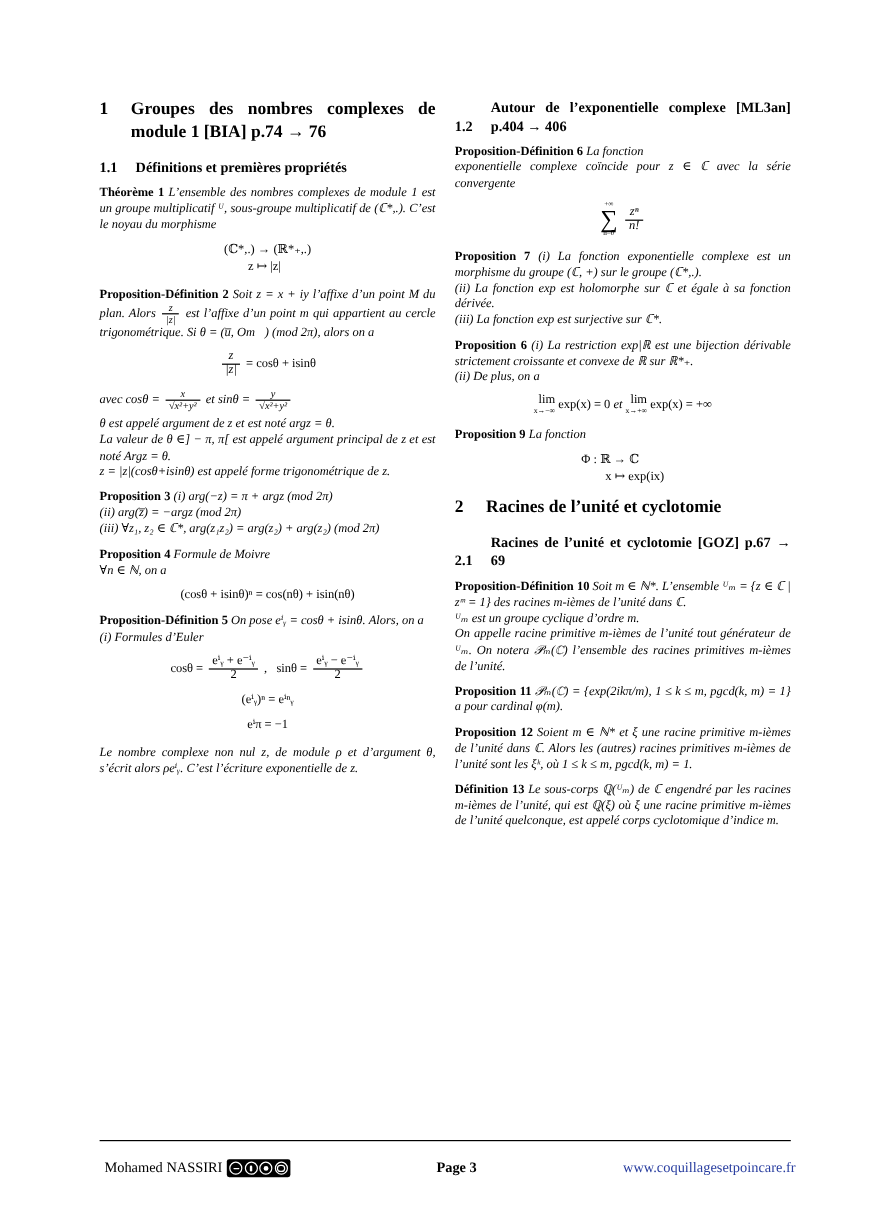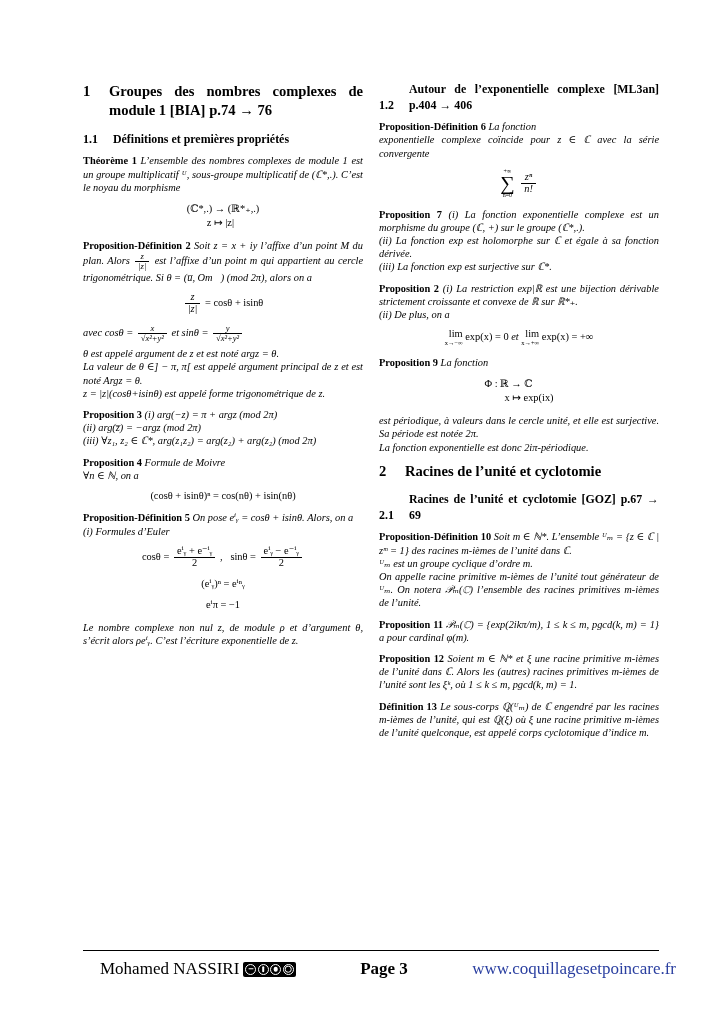--- a/index.html
+++ b/index.html
@@ -97,40 +97,40 @@
   .limop {
     display: inline-block;
     vertical-align: middle;
     text-align: right;
     line-height: 1.05;
   }
   .limop .base { display: block; font-style: normal; }
   .limop .under { display: block; font-size: 0.62em; font-style: normal; }
 
   .cases { display: inline-block; text-align: left; line-height: 1.35; }
-  .cases .r2 { padding-left: 20px; font-family: Liberation Serif, serif; }
+  .cases .r2 { padding-left: 20px; }
 
   
   .footrule {
     position: absolute;
     left: 83px;
     top: 950px;
     width: 576px;
     height: 0;
     border-top: 1.6px solid #000;
   }
   .footer {
     position: absolute;
-    left: 100px;
+    left: 87px;
     top: 959px;
     width: 576px;
     height: 22px;
     display: flex;
-    align-items: flex-start;
-    font-size: 17px;
+    align-items: flex-end;
+    font-size: 12px;
   }
   .foot-left { display: flex; align-items: center; gap: 4px; flex: 0 0 auto; }
   .foot-center { flex: 1 1 auto; text-align: center; font-weight: bold; }
   .foot-right { flex: 0 0 auto; color: #2a3fa0; }
 
   .ccbadge {
     display: inline-flex;
     align-items: center;
     background: #000;
     border-radius: 2px;
@@ -315,21 +315,21 @@
       </div>
 
       <div class="stmt">
         <span class="lead">Proposition 7</span>
         <span class="it">(i) La fonction exponentielle complexe est un morphisme du groupe (ℂ, +) sur le groupe (ℂ*,.).</span><br>
         <span class="it">(ii) La fonction exp est holomorphe sur ℂ et égale à sa fonction dérivée.</span><br>
         <span class="it">(iii) La fonction exp est surjective sur ℂ*.</span>
       </div>
 
       <div class="stmt tight">
-        <span class="lead">Proposition 2</span>
+        <span class="lead">Proposition 6</span>
         <span class="it">(i) La restriction exp|ℝ est une bijection dérivable strictement croissante et convexe de ℝ sur ℝ*₊.</span><br>
         <span class="it">(ii) De plus, on a</span>
       </div>
 
       <div class="disp">
         <span class="limop">
           <span class="base">lim</span>
           <span class="under">x→−∞</span>
         </span>
         <span>exp(x) = 0</span>
@@ -346,26 +346,20 @@
         <span class="it">La fonction</span>
       </div>
 
       <div class="disp">
         <span class="cases">
           <span style="display:block">Φ : ℝ → ℂ</span>
           <span class="r2" style="display:block">x ↦ exp(ix)</span>
         </span>
       </div>
 
-      <div class="stmt it">
-        <span>est périodique, à valeurs dans le cercle unité, et elle est surjective. Sa période est notée</span>
-        <span class="ul">2π</span><span>.</span>
-        <br>
-        <span>La fonction exponentielle est donc 2iπ-périodique.</span>
-      </div>
 
       <div class="h1">
         <span class="num">2</span>
         <span class="txt">Racines de l’unité et cyclotomie</span>
       </div>
 
       <div class="h2">
         <span class="num">2.1</span>
         <span class="txt">Racines de l’unité et cyclotomie [GOZ] p.67 → 69</span>
       </div>

